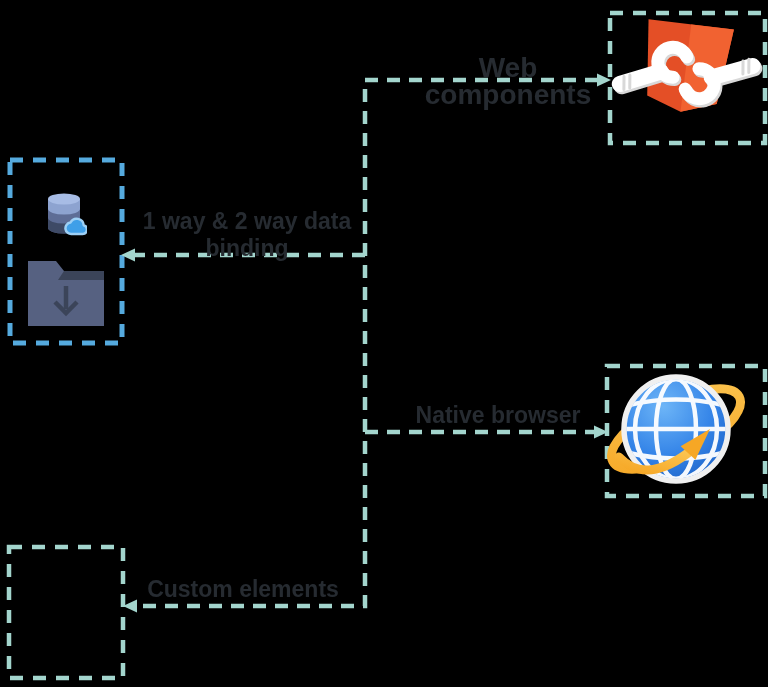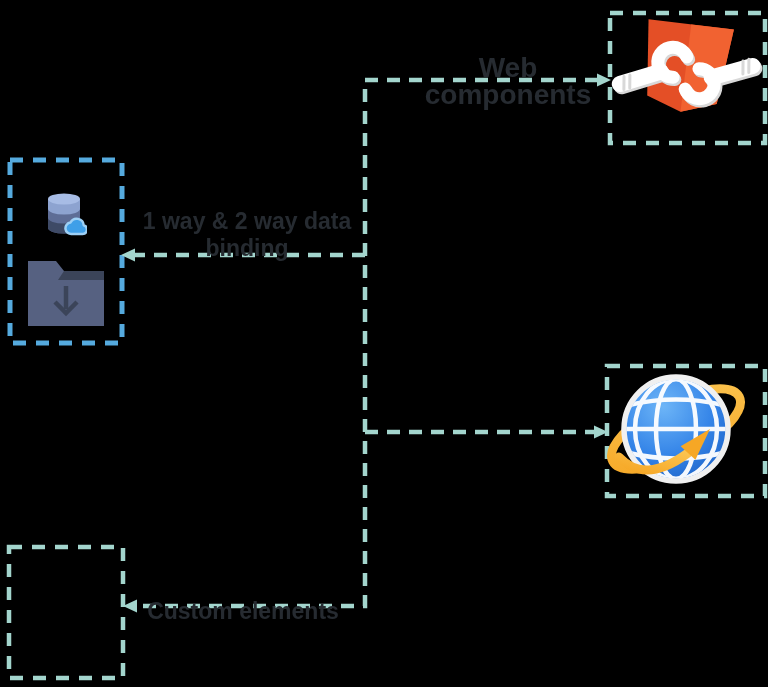--- a/index.html
+++ b/index.html
@@ -42,21 +42,21 @@
     color:var(--label-text);
     font-weight:700;
     font-size:23px;
     line-height:27px;
     text-align:center;
     letter-spacing:0px;
   }
   .lbl-web{left:398px;top:46px;width:220px;font-size:28px;margin-top:8px;}
   .lbl-binding{left:132px;top:208px;width:230px;}
   .lbl-native{left:388px;top:402px;width:220px;}
-  .lbl-custom{left:133px;top:598px;width:220px;text-align:center;}
+  .lbl-custom{left:133px;top:576px;width:220px;text-align:center;}
   .icon{position:absolute;}
   .ic-html5{left:611px;top:11px;}
   .ic-globe{left:606px;top:366px;}
   .ic-db{left:41px;top:187px;}
   .ic-folder{left:27px;top:259px;}
   
   .stroke-mint{stroke:var(--connector-mint);}
   .fill-mint{fill:var(--connector-mint);}
   .stroke-blue{stroke:var(--box-blue);}
 </style>
@@ -79,20 +79,21 @@
     <path d="M365,432 H595" fill="none" class="stroke-mint" stroke-width="4.5" stroke-dasharray="13 9"></path>
 
     <polygon points="597,73.5 611,80 597,86.5" class="fill-mint"></polygon>
     <polygon points="135,248.5 121,255 135,261.5" class="fill-mint"></polygon>
     <polygon points="594,425.5 608,432 594,438.5" class="fill-mint"></polygon>
     <polygon points="137,599.5 123,606 137,612.5" class="fill-mint"></polygon>
   </svg>
 
   <div class="label lbl-web">Web components</div>
   <div class="label lbl-binding">1 way &amp; 2 way data binding</div>
+  <div class="label lbl-native">Native browser</div>
   <div class="label lbl-custom">Custom elements</div>
 
   <svg class="icon ic-html5" width="152" height="130" viewBox="0 0 152 130">
     <g transform="rotate(7 74 64)">
       <path d="M31,13 H117 L109,89 L74,101 L39,89 Z" fill="var(--html5-orange-dark)"></path>
       <path d="M74,13 H117 L109,89 L74,101 Z" fill="var(--html5-orange-light)"></path>
     </g>
     <g transform="rotate(-6 75 62)" fill="none" stroke-linecap="round">
 
       <g stroke="var(--wrench-shadow)" transform="translate(1.5,2.5)">

